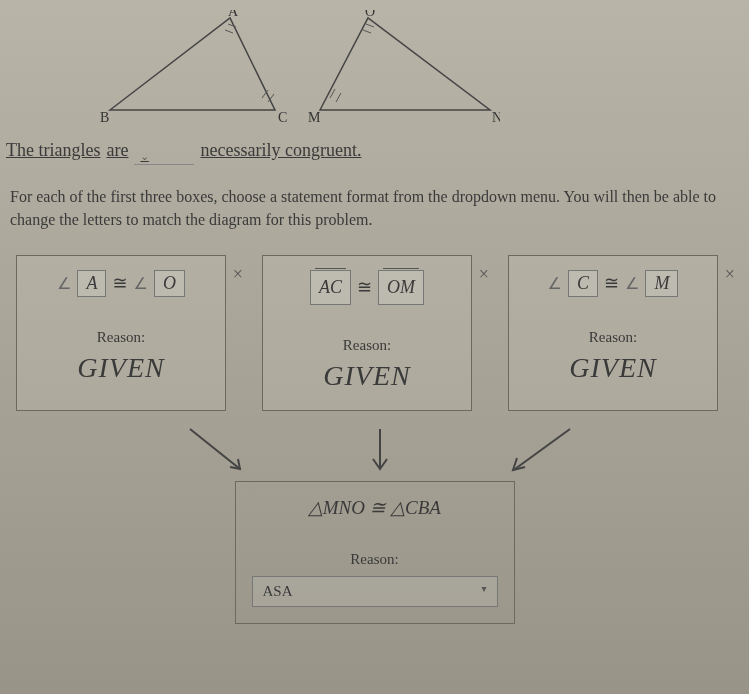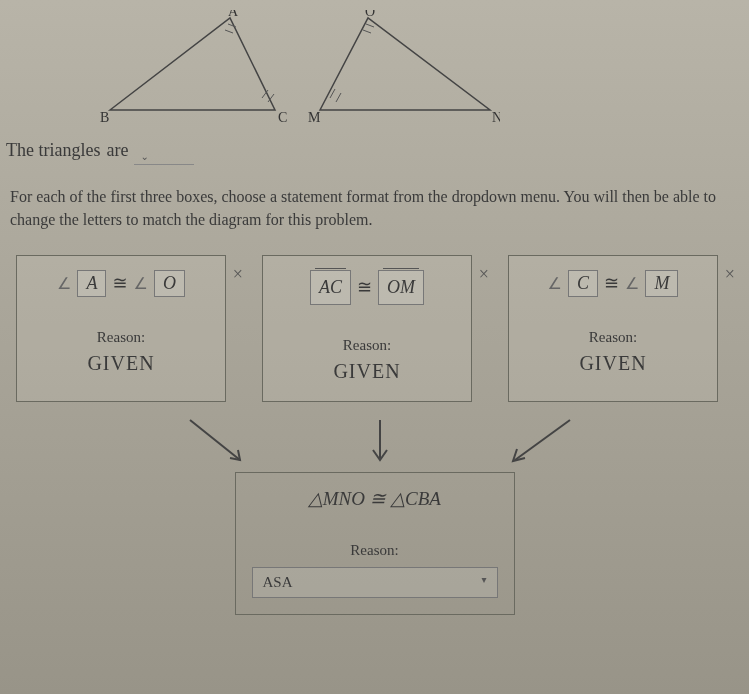--- a/index.html
+++ b/index.html
@@ -16,20 +16,21 @@
       padding: 10px 0 30px 80px;
       height: 140px;
       position: relative;
     }
     .sentence-row {
       padding: 0 6px 20px 6px;
       font-size: 18px;
       display: flex;
       align-items: baseline;
       gap: 6px;
+      text-decoration: underline;
     }
     .dropdown-inline {
       display: inline-flex;
       align-items: center;
       border-bottom: 1px solid #888;
       padding: 2px 6px;
       min-width: 60px;
       font-size: 14px;
       cursor: pointer;
     }
@@ -87,21 +88,21 @@
     }
     .seg::before {
       content: "";
       position: absolute;
       top: -3px; left: 4px; right: 4px;
       height: 1px;
       background: #555;
     }
     .cong { font-size: 18px; }
     .reason-label { font-size: 15px; margin-bottom: 6px; margin-top: 32px; }
-    .reason-value { font-size: 20px; letter-spacing: 1px; }
+    .reason-value { font-size: 28px; letter-spacing: 1px; font-style: italic; }
     .arrows-row {
       position: relative;
       height: 70px;
     }
     .conclusion {
       border: 1px solid #6a6a60;
       width: 280px;
       margin: 0 auto;
       padding: 14px 16px 16px 16px;
       text-align: center;
@@ -154,20 +155,21 @@
   </svg>
 </div>
 
 <div class="sentence-row">
   <span>The triangles</span>
   <span>are</span>
   <span class="dropdown-inline">
     <span></span>
     <span class="caret">⌄</span>
   </span>
+  <span>necessarily congruent.</span>
 </div>
 
 <div class="instructions">For each of the first three boxes, choose a statement format from the dropdown menu. You will then be able to change the letters to match the diagram for this problem.</div>
 
 <div class="cards-row">
 
   <div class="card">
     <span class="close">×</span>
     <div class="stmt-line">
       <span class="anglemark">∠</span>

